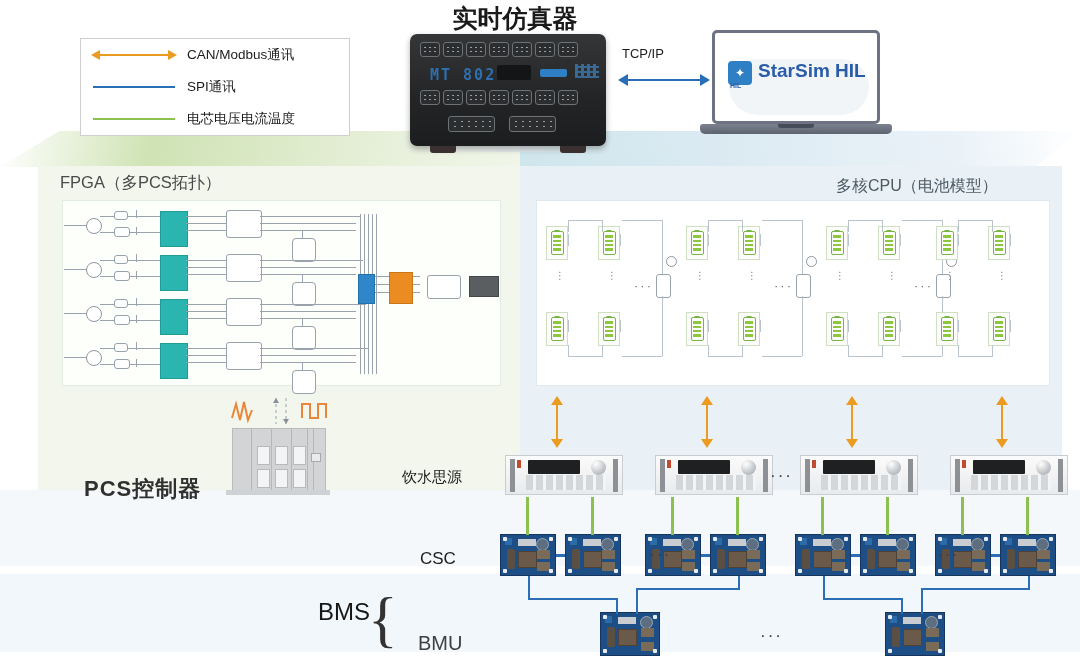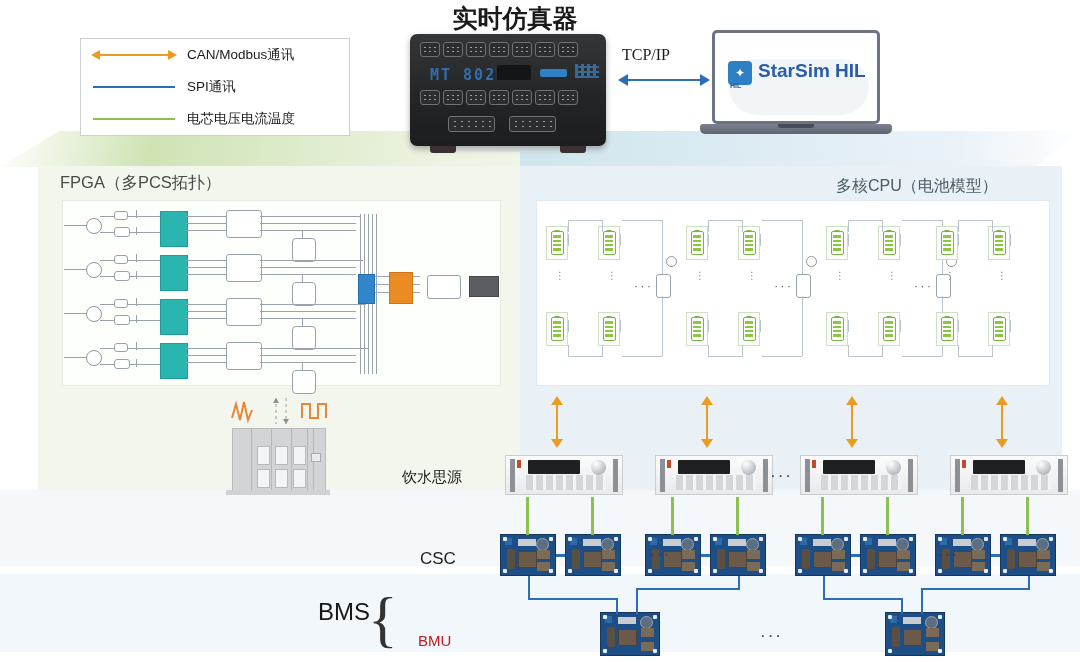--- a/index.html
+++ b/index.html
@@ -72,23 +72,23 @@
   
   .title-sim{left:404px;top:2px;width:222px;text-align:center;
      font-size:25px;font-weight:bold;color:#1a1a1a;}
   .title-host{left:700px;top:2px;width:190px;text-align:center;
      font-size:17px;font-weight:bold;color:#1a1a1a;}
   .lbl-fpga{left:60px;top:172px;font-size:16.5px;color:#4a4a4a;}
   .lbl-cpu{left:836px;top:176px;font-size:16px;color:#4d5a63;}
   .lbl-pcs{left:84px;top:474px;font-size:22px;font-weight:bold;color:#303030;letter-spacing:1px;}
   .lbl-bsim{left:402px;top:468px;font-size:15px;color:#1c1c1c;}
   .lbl-csc{left:420px;top:549px;font-size:17px;color:#1c1c1c;}
-  .lbl-bmu{left:418px;top:632px;font-size:15px;color:#b91c1c;}
+  .lbl-bmu{left:418px;top:632px;font-size:20px;color:#404040;}
   .lbl-bms{left:318px;top:598px;font-size:24px;color:#171717;}
-  .lbl-tcp{left:622px;top:46px;font-size:16px;color:#1c1c1c;font-family:Liberation Serif, serif;}
+  .lbl-tcp{left:622px;top:46px;font-size:13px;color:#1c1c1c;}
 
   
   .sim-shadow{left:396px;top:30px;width:220px;height:122px;
      background:radial-gradient(ellipse at 50% 90%,#e6eaec 0%,rgba(255,255,255,0) 70%);}
   .sim-body{left:410px;top:34px;width:196px;height:112px;
      background:linear-gradient(180deg,#343638 0%,#232527 55%,#1b1d1f 100%);
      border-radius:7px;box-shadow:0 3px 6px rgba(0,0,0,.3);}
   .sim-foot{top:146px;height:7px;background:#3a3032;border-radius:0 0 3px 3px;}
   .sim-foot.l{left:430px;width:26px;}
   .sim-foot.r{left:560px;width:26px;}
@@ -672,20 +672,21 @@
     <span class="ht"></span>
       <span class="bar"></span>
       <span class="hb"></span>
     </div>
   <div class="abs varrow" style="left:995px;top:396px;">
     <span class="ht"></span>
       <span class="bar"></span>
       <span class="hb"></span>
     </div>
 
+  <div class="abs lbl-pcs">PCS控制器</div>
   <div class="abs cab">
     <div class="cab-col" style="left:18px"></div>
     <div class="cab-col" style="left:38px"></div>
     <div class="cab-col" style="left:58px"></div>
     <div class="cab-col" style="left:74px"></div>
     <div class="cab-col" style="left:80px"></div>
     <div class="cab-win" style="left:24px;top:17px"></div>
     <div class="cab-win" style="left:42px;top:17px"></div>
     <div class="cab-win" style="left:60px;top:17px"></div>
     <div class="cab-win" style="left:24px;top:40px"></div>

